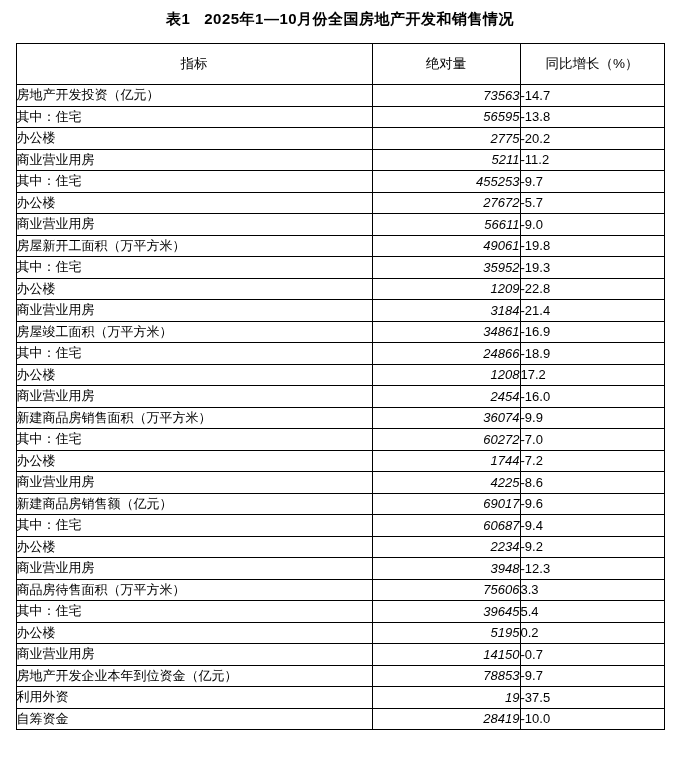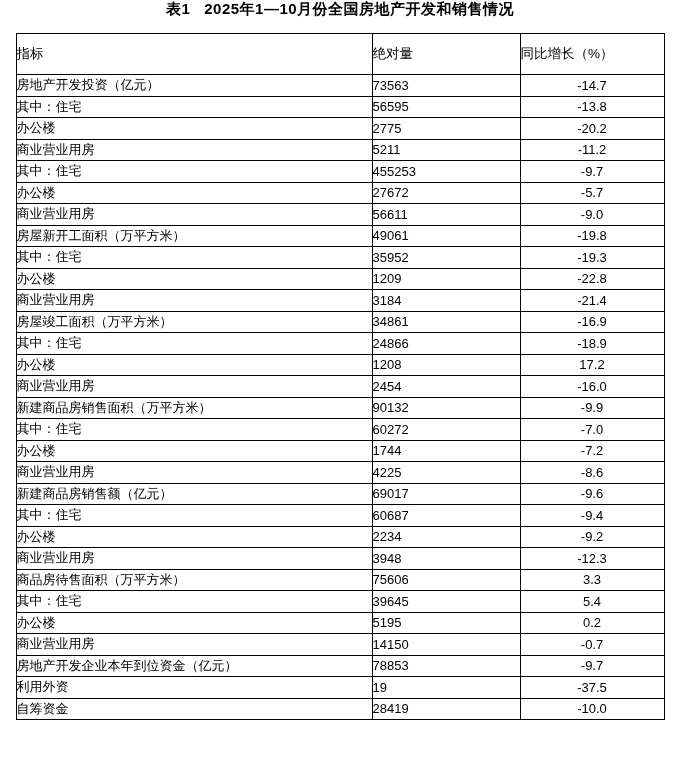--- a/index.html
+++ b/index.html
@@ -17,61 +17,62 @@
   .page {
     width: 680px;
     height: 764px;
     position: relative;
     box-sizing: border-box;
   }
   .title {
     text-align: center;
     font-size: 15px;
     font-weight: bold;
+    padding-top: 10px;
     padding-bottom: 14px;
     letter-spacing: 0.5px;
   }
   .title .tnum {
     margin-right: 14px;
   }
   table.stat {
     border-collapse: collapse;
     margin: 0 auto;
     width: 648px;
     table-layout: fixed;
   }
   table.stat th, table.stat td {
     border: 1px solid #000000;
     padding: 0;
   }
   thead th {
     font-weight: normal;
     font-size: 13.5px;
     height: 40px;
-    text-align: left;
+    text-align: center;
     vertical-align: middle;
   }
   col.c-ind { width: 356px; }
   col.c-abs { width: 148px; }
   col.c-yoy { width: 144px; }
 
   tbody td {
     height: 20.5px;
     font-size: 13px;
     vertical-align: middle;
   }
   td.ind {
     text-align: left;
     white-space: nowrap;
   }
   td.abs {
-    text-align: left;
+    text-align: right;
+    font-style: italic;
   }
   td.yoy {
-    text-align: center;
   }
   
   .lvl0 { padding-left: 24px; font-weight: normal; font-family: Liberation Mono, monospace; }
   .lvl1 { padding-left: 46px; margin-top: 45px; }
   .lvl2 { padding-left: 76px; }
 
   
   tbody td {
     border-top: none;
     border-bottom: none;
@@ -181,21 +182,21 @@
           <td class="abs">1208</td>
           <td class="yoy">17.2</td>
         </tr>
         <tr>
           <td class="ind lvl2">商业营业用房</td>
           <td class="abs">2454</td>
           <td class="yoy">-16.0</td>
         </tr>
         <tr>
           <td class="ind lvl0">新建商品房销售面积（万平方米）</td>
-          <td class="abs">90132</td>
+          <td class="abs">36074</td>
           <td class="yoy">-9.9</td>
         </tr>
         <tr>
           <td class="ind lvl1">其中：住宅</td>
           <td class="abs">60272</td>
           <td class="yoy">-7.0</td>
         </tr>
         <tr>
           <td class="ind lvl2">办公楼</td>
           <td class="abs">1744</td>

